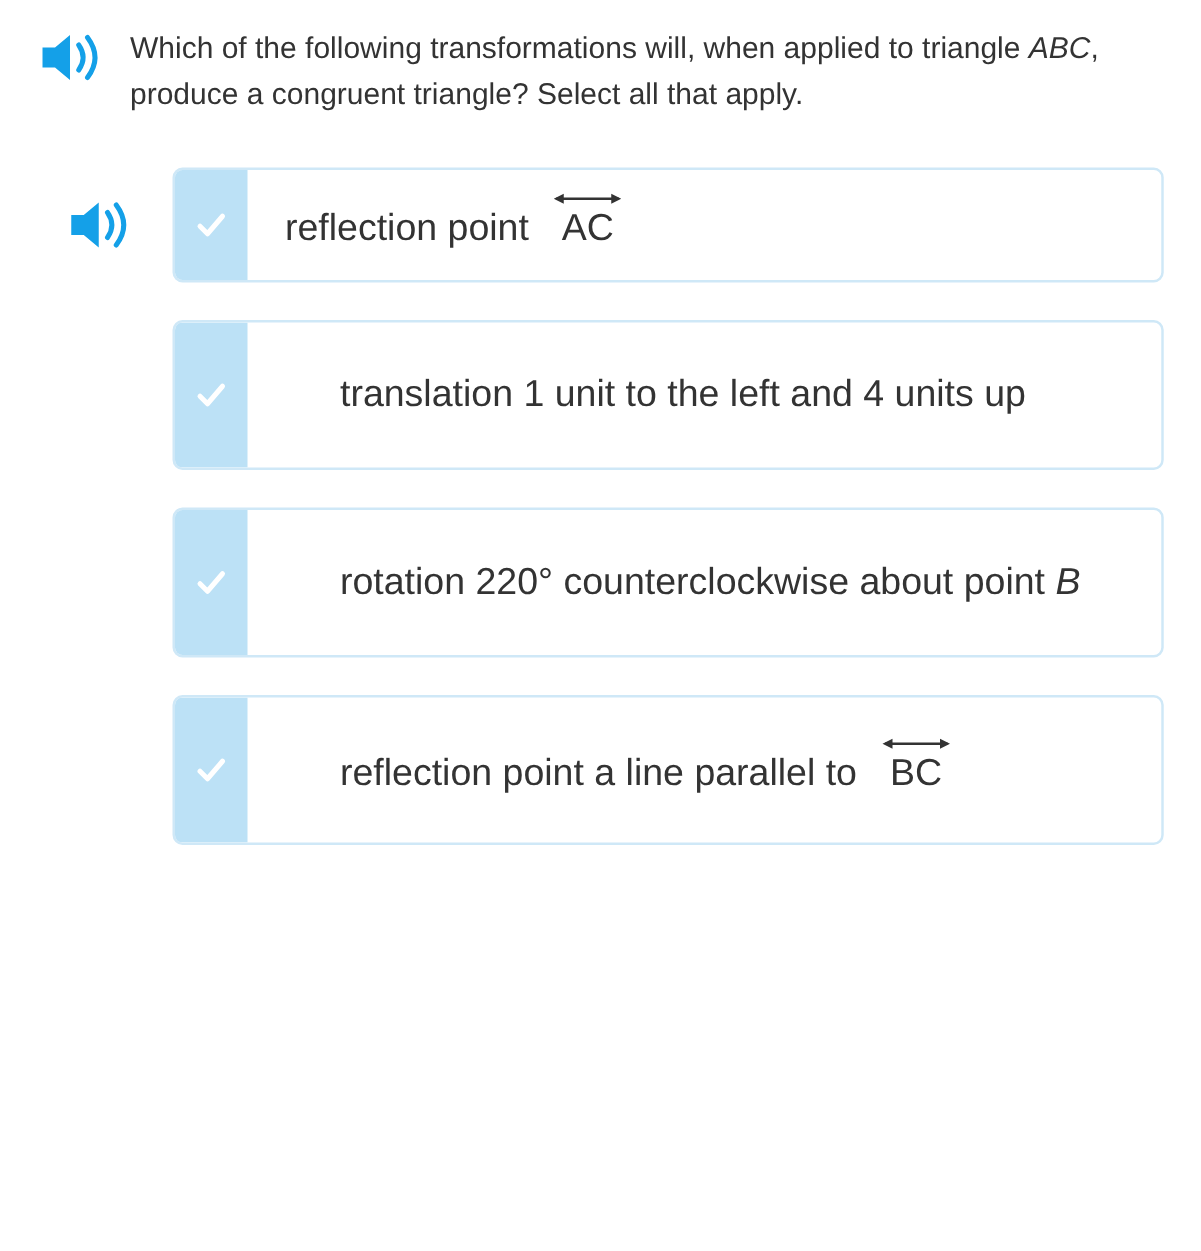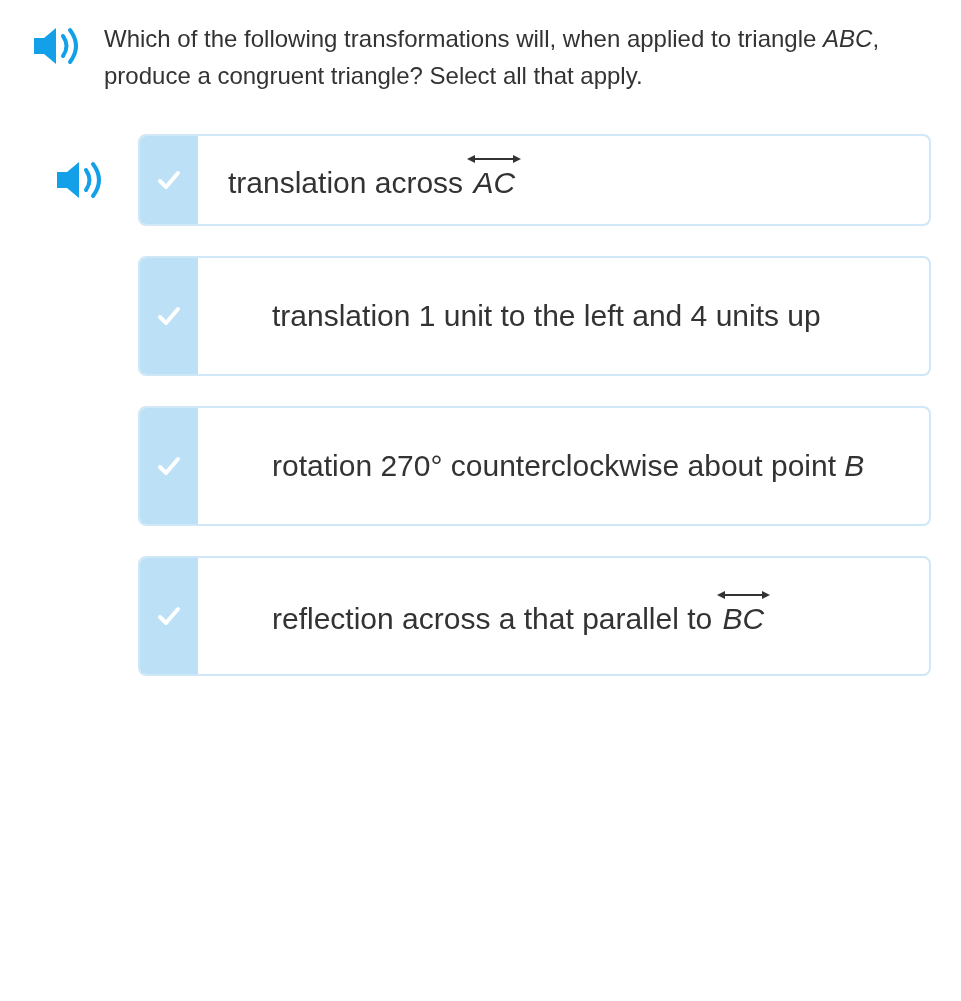--- a/index.html
+++ b/index.html
@@ -78,23 +78,22 @@
     font-size: 30px;
     line-height: 1.4;
     color: #333333;
     display: flex;
     align-items: center;
     flex-wrap: wrap;
   }
   .line-over {
     position: relative;
     display: inline-block;
-    font-style: italic;
     padding-top: 6px;
-    margin: 0 2px;
+    margin: 0 18px;
   }
   .line-over::before {
     content: '';
     position: absolute;
     top: 2px;
     left: -4px;
     right: -4px;
     height: 2px;
     background: #333333;
   }
@@ -151,21 +150,21 @@
       </svg>
     </span>
       </div>
       <div class="option-card">
         <div class="checkbox-area">
           <svg width="30" height="30" viewBox="0 0 30 30">
     <path d="M6 16 L12 22 L24 8" stroke="#ffffff" stroke-width="4" fill="none" stroke-linecap="round" stroke-linejoin="round"></path>
   </svg>
         </div>
         <div class="option-label">
-          <span class="option-text-wrap"><span>translation across </span><span class="line-over">AC<span class="arrow-left"></span></span></span>
+          <span class="option-text-wrap"><span>reflection point </span><span class="line-over">AC<span class="arrow-left"></span></span></span>
         </div>
       </div>
     </div>
     <div class="option-row">
       <div class="speaker-slot"></div>
       <div class="option-card tall">
         <div class="checkbox-area">
           <svg width="30" height="30" viewBox="0 0 30 30">
     <path d="M6 16 L12 22 L24 8" stroke="#ffffff" stroke-width="4" fill="none" stroke-linecap="round" stroke-linejoin="round"></path>
   </svg>
@@ -177,30 +176,30 @@
     </div>
     <div class="option-row">
       <div class="speaker-slot"></div>
       <div class="option-card tall">
         <div class="checkbox-area">
           <svg width="30" height="30" viewBox="0 0 30 30">
     <path d="M6 16 L12 22 L24 8" stroke="#ffffff" stroke-width="4" fill="none" stroke-linecap="round" stroke-linejoin="round"></path>
   </svg>
         </div>
         <div class="option-label">
-          <span class="option-text-wrap"><span>rotation 270° counterclockwise about point </span><span class="italic">B</span></span>
+          <span class="option-text-wrap"><span>rotation 220° counterclockwise about point </span><span class="italic">B</span></span>
         </div>
       </div>
     </div>
     <div class="option-row">
       <div class="speaker-slot"></div>
       <div class="option-card tall">
         <div class="checkbox-area">
           <svg width="30" height="30" viewBox="0 0 30 30">
     <path d="M6 16 L12 22 L24 8" stroke="#ffffff" stroke-width="4" fill="none" stroke-linecap="round" stroke-linejoin="round"></path>
   </svg>
         </div>
         <div class="option-label">
-          <span class="option-text-wrap"><span>reflection across a that parallel to </span><span class="line-over">BC<span class="arrow-left"></span></span></span>
+          <span class="option-text-wrap"><span>reflection point a line parallel to </span><span class="line-over">BC<span class="arrow-left"></span></span></span>
         </div>
       </div>
     </div>
   </div>
 
 </body></html>

